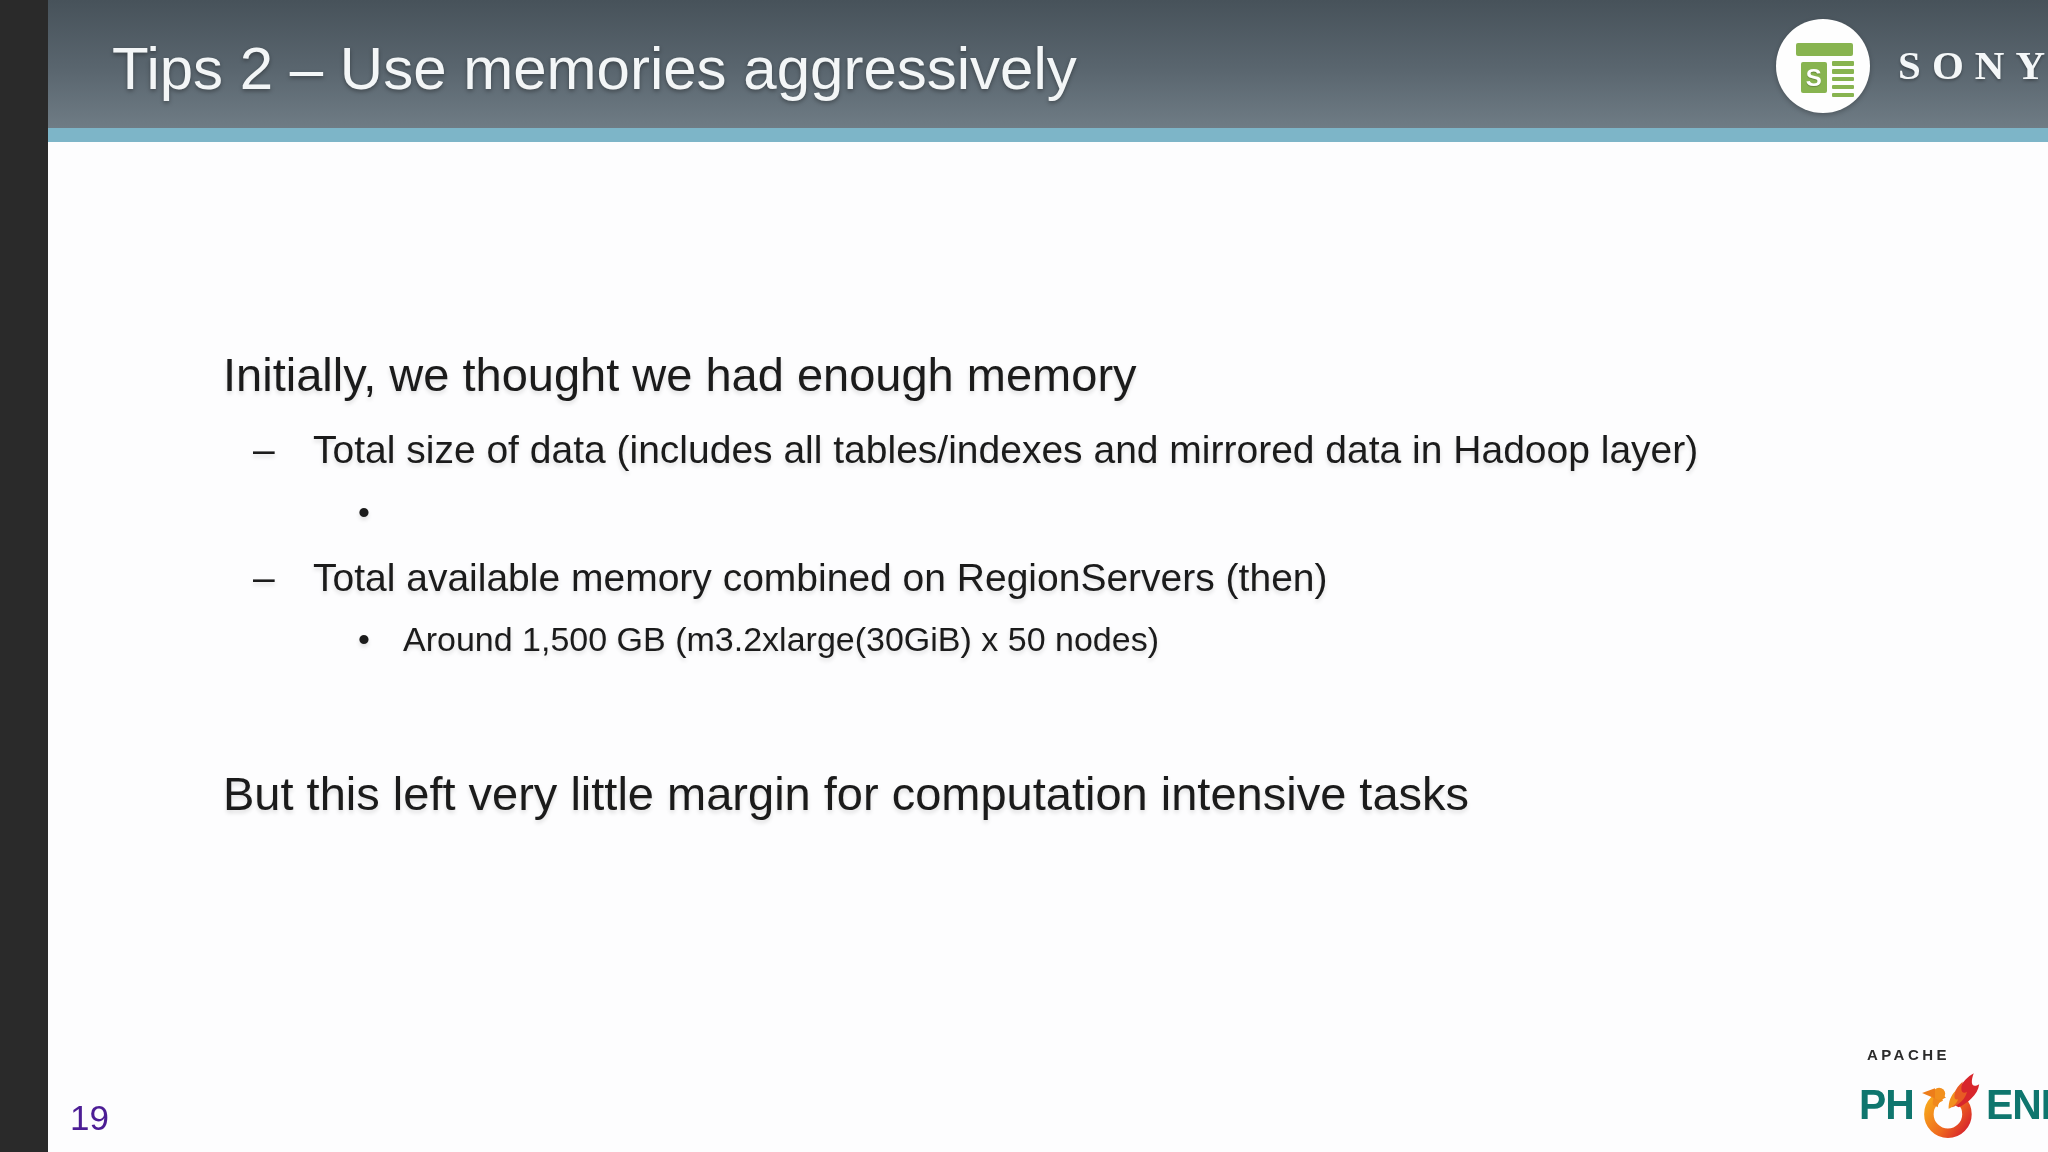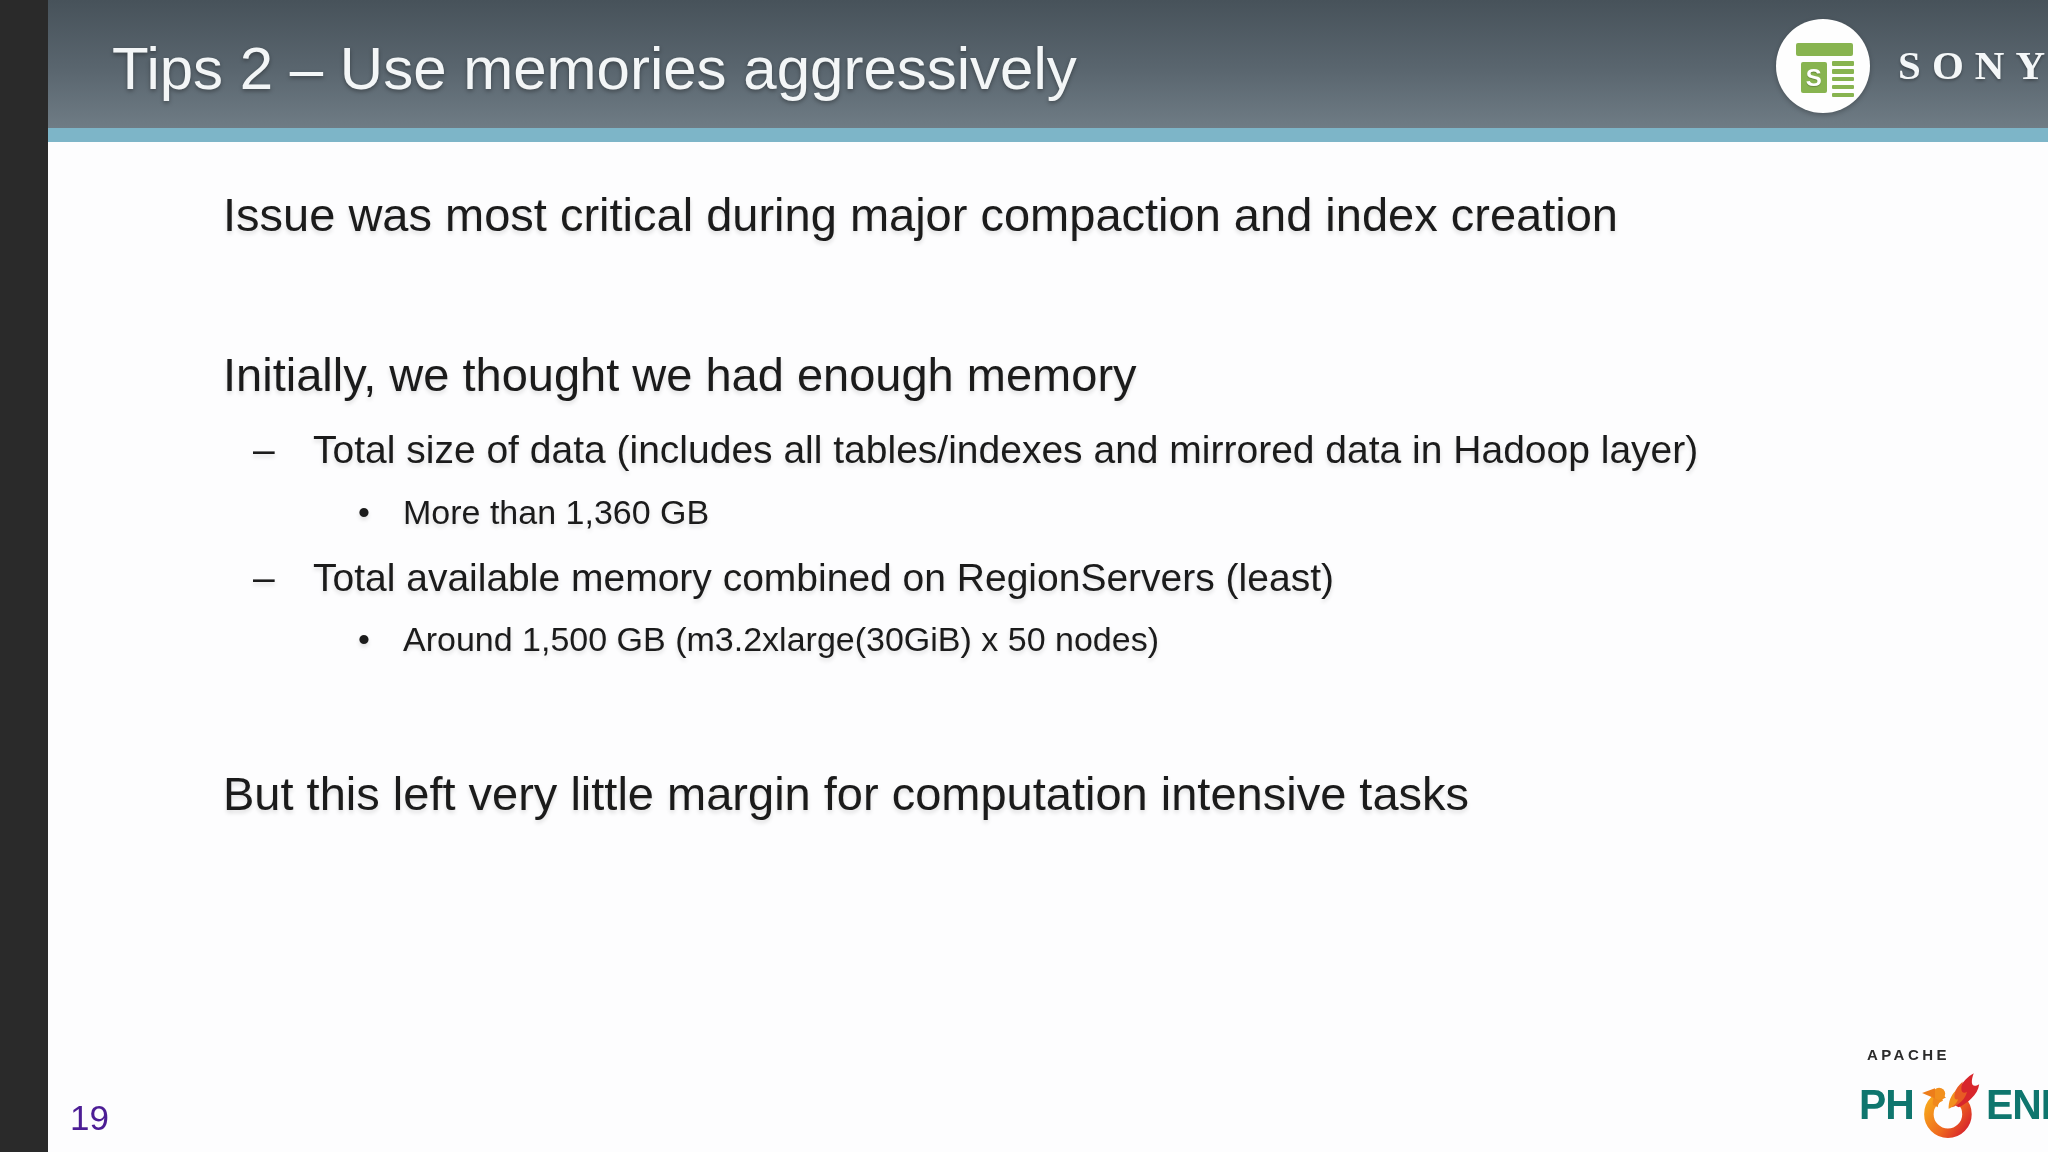--- a/index.html
+++ b/index.html
@@ -101,43 +101,38 @@
         <div class="stripe s2"></div>
         <div class="stripe s3"></div>
         <div class="stripe s4"></div>
         <div class="stripe s5"></div>
       </div>
       <div class="sony-word">SONY</div>
     </div>
   </div>
   <div class="accent"></div>
 
-  <div class="row l1 r1">
-    <span class="mk"><span class="sqb"></span></span>
-    <span class="txt">Issue was most critical during major compaction and index creation</span>
-  </div>
 
   <div class="row l1 r2">
     <span class="mk"><span class="sqb"></span></span>
     <span class="txt">Initially, we thought we had enough memory</span>
   </div>
 
   <div class="row l2 r3">
     <span class="mk">–</span>
     <span class="txt">Total size of data (includes all tables/indexes and mirrored data in Hadoop layer)</span>
   </div>
 
   <div class="row l3 r4">
     <span class="mk">•</span>
-    <span class="txt">More than 1,360 GB</span>
   </div>
 
   <div class="row l2 r5">
     <span class="mk">–</span>
-    <span class="txt">Total available memory combined on RegionServers (least)</span>
+    <span class="txt">Total available memory combined on RegionServers (then)</span>
   </div>
 
   <div class="row l3 r6">
     <span class="mk">•</span>
     <span class="txt">Around 1,500 GB (m3.2xlarge(30GiB) x 50 nodes)</span>
   </div>
 
   <div class="row l1 r7">
     <span class="mk"><span class="sqb"></span></span>
     <span class="txt">But this left very little margin for computation intensive tasks</span>

